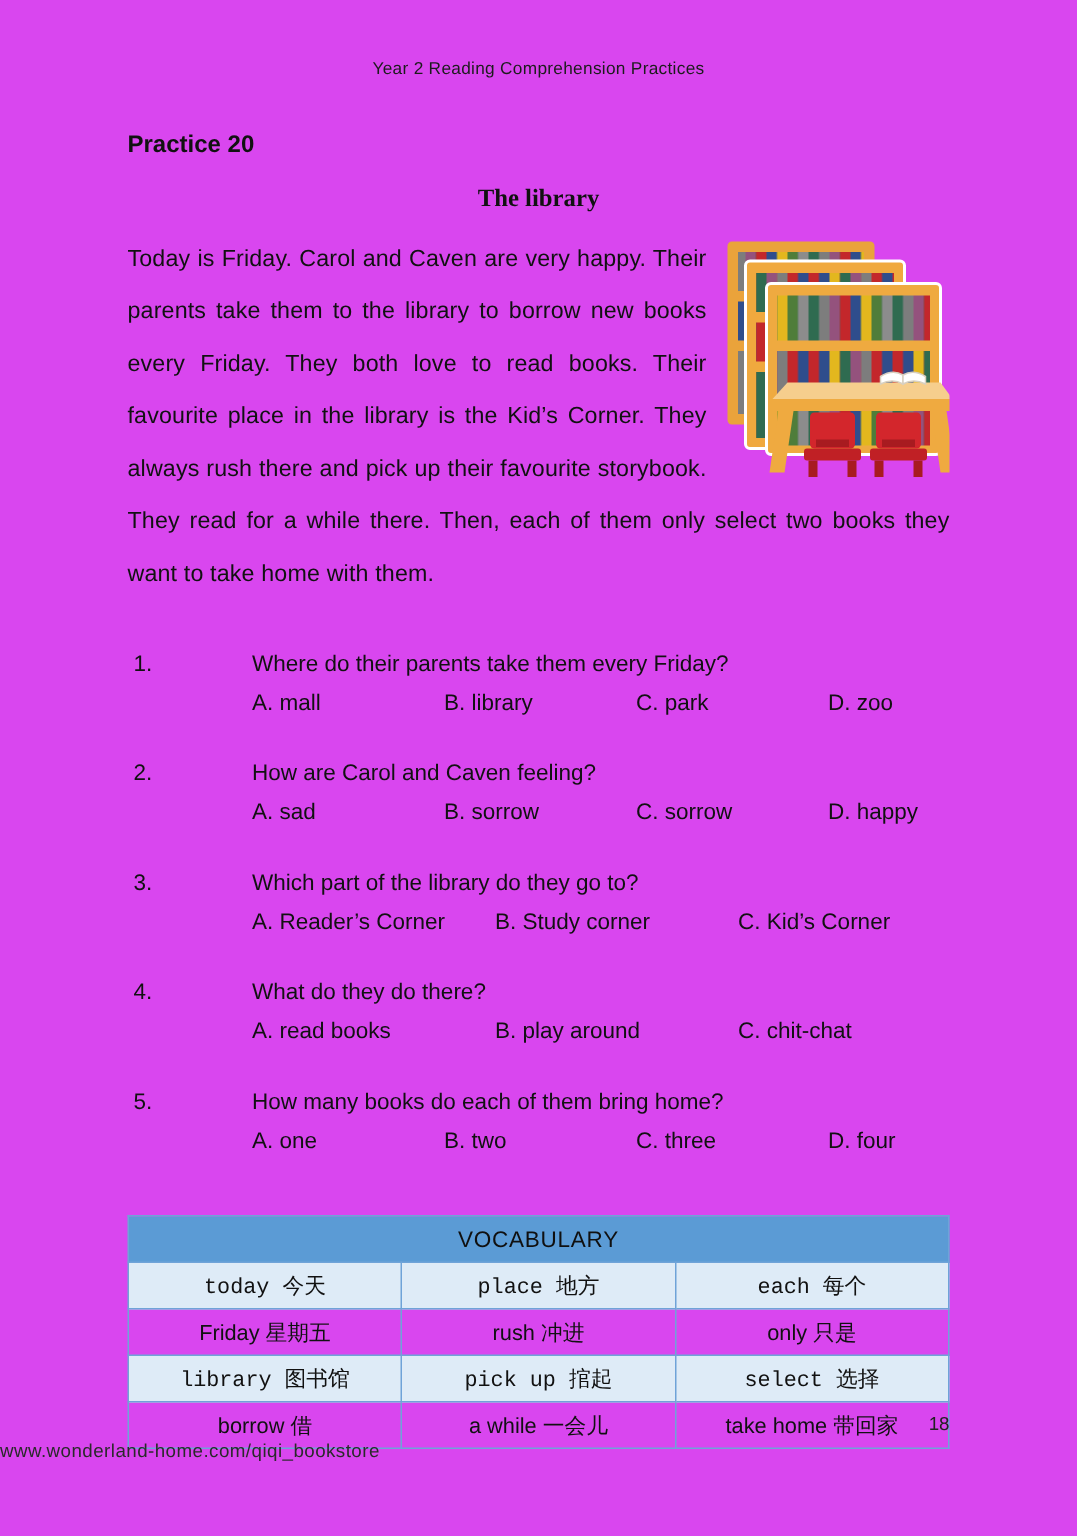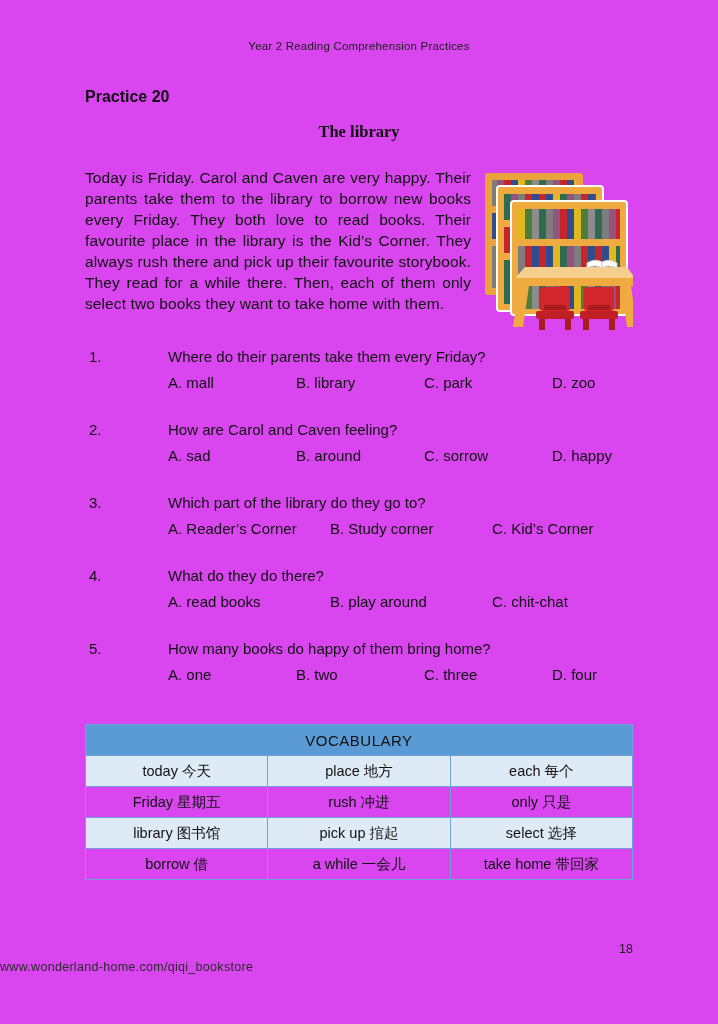--- a/index.html
+++ b/index.html
@@ -8,21 +8,21 @@
     font-family:"Liberation Sans","DejaVu Sans",sans-serif;color:#111;
   }
   .doc-header{
     position:absolute;top:40px;left:0;width:100%;text-align:center;
     font-size:11.5px;letter-spacing:.2px;color:#1c1c1c;
   }
   .content{position:absolute;left:85px;top:0;width:548px;}
   .practice-label{margin-top:88px;font-size:16px;font-weight:bold;}
   .passage-title{margin:16px 0 0 0;text-align:center;font-size:16.5px;font-weight:bold;font-family:Liberation Serif, serif;}
   .passage{
-    margin-top:25px;font-size:15.5px;line-height:21px;text-align:justify;
+    margin-top:13px;font-size:15.5px;line-height:35px;text-align:justify;
     letter-spacing:.1px;
   }
   .float-illustration{
     float:right;width:150px;height:160px;margin:4px 0 4px 12px;
   }
   .questions{margin-top:30px;}
   .q{display:flex;margin-bottom:21px;font-size:15px;line-height:26px;}
   .qnum{width:35px;flex:0 0 35px;padding-left:4px;box-sizing:border-box;}
   .qbody{flex:1;margin-left:48px;}
   .opts span{display:inline-block;}
@@ -34,21 +34,21 @@
     font-size:14.5px;table-layout:fixed;
   }
   table.vocab td{
     border:1px solid var(--table-border);text-align:center;height:28px;
     padding:1px 8px;
   }
   td.vocab-title{
     background:var(--table-header-blue);height:25px;font-size:15px;
     letter-spacing:.5px;font-weight:normal;color:#101010;
   }
-  tr.alt td{background:var(--table-row-blue);}
+  tr.alt td{background:var(--table-row-blue);font-family:Liberation Mono, monospace;}
   .page-number{position:absolute;top:942px;right:85px;font-size:12.5px;color:#222;}
   .footer-url{
     position:absolute;top:960px;left:0;width:100%;text-align:left;
     font-size:12.5px;letter-spacing:.3px;color:#2a2a2a;
   }
 </style>
 </head>
 <body>
 
 <div class="page">
@@ -146,21 +146,21 @@
             <span>A. mall</span><span>B. library</span><span>C. park</span><span>D. zoo</span>
           </div>
         </div>
       </div>
 
       <div class="q">
         <span class="qnum">2.</span>
         <div class="qbody">
           <div>How are Carol and Caven feeling?</div>
           <div class="opts opts4">
-            <span>A. sad</span><span>B. around</span><span>C. sorrow</span><span>D. happy</span>
+            <span>A. sad</span><span>B. sorrow</span><span>C. sorrow</span><span>D. happy</span>
           </div>
         </div>
       </div>
 
       <div class="q">
         <span class="qnum">3.</span>
         <div class="qbody">
           <div>Which part of the library do they go to?</div>
           <div class="opts opts3">
             <span>A. Reader’s Corner</span><span>B. Study corner</span><span>C. Kid’s Corner</span>
@@ -174,21 +174,21 @@
           <div>What do they do there?</div>
           <div class="opts opts3">
             <span>A. read books</span><span>B. play around</span><span>C. chit-chat</span>
           </div>
         </div>
       </div>
 
       <div class="q">
         <span class="qnum">5.</span>
         <div class="qbody">
-          <div>How many books do happy of them bring home?</div>
+          <div>How many books do each of them bring home?</div>
           <div class="opts opts4">
             <span>A. one</span><span>B. two</span><span>C. three</span><span>D. four</span>
           </div>
         </div>
       </div>
 
     </div>
 
     <table class="vocab">
       <tbody>

